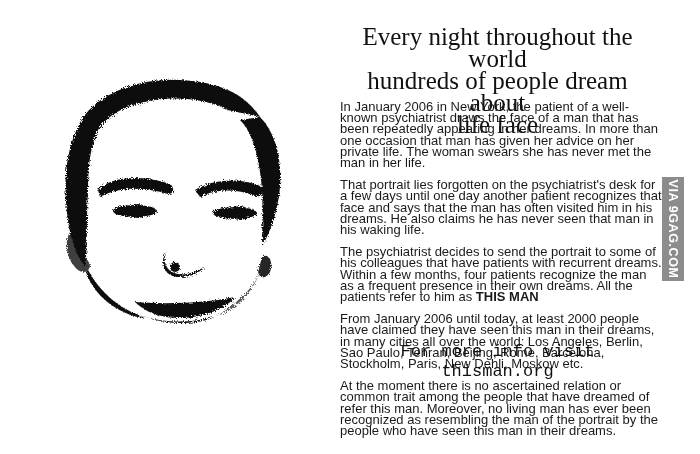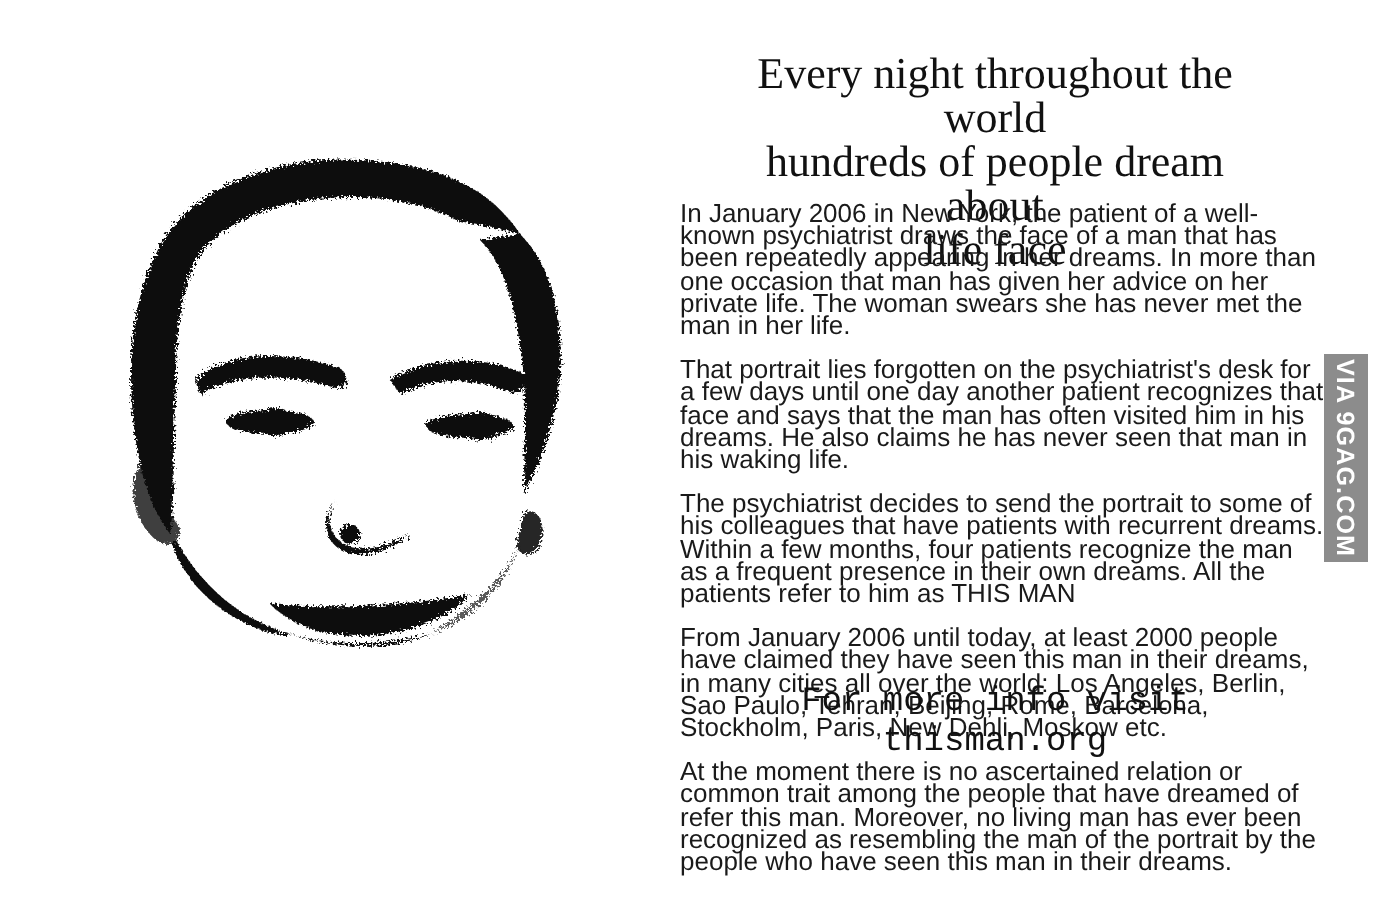--- a/index.html
+++ b/index.html
@@ -5,30 +5,30 @@
     html, body { margin: 0; padding: 0; background: #ffffff; }
     body { width: 700px; height: 454px; position: relative; overflow: hidden; }
 
     .face-wrap { position: absolute; left: 30px; top: 72px; width: 270px; height: 260px; }
     .face-wrap svg { width: 100%; height: 100%; display: block; }
 
     .headline {
       position: absolute; left: 360px; top: 26px; width: 275px;
       text-align: center;
       font-family: "Liberation Serif", "DejaVu Serif", serif;
-      font-size: 22px; line-height: 22px; color: #111111;
+      font-size: 25px; line-height: 22px; color: #111111;
     }
 
     .body-text {
       position: absolute; left: 340px; top: 101px; width: 322px;
       font-family: "Liberation Sans", "DejaVu Sans", sans-serif;
       font-size: 13px; line-height: 11.2px; color: #1a1a1a;
     }
     .body-text p { margin: 0 0 11px 0; }
-    .body-text b { font-weight: normal; }
+    .body-text b { font-weight: bold; }
 
     .footer-link {
       position: absolute; left: 360px; top: 342px; width: 275px;
       text-align: center;
       font-family: Liberation Mono, monospace;
       font-size: 17px; line-height: 20px; color: #111111;
     }
 
     .watermark {
       position: absolute; left: 662px; top: 177px; width: 22px; height: 104px;

